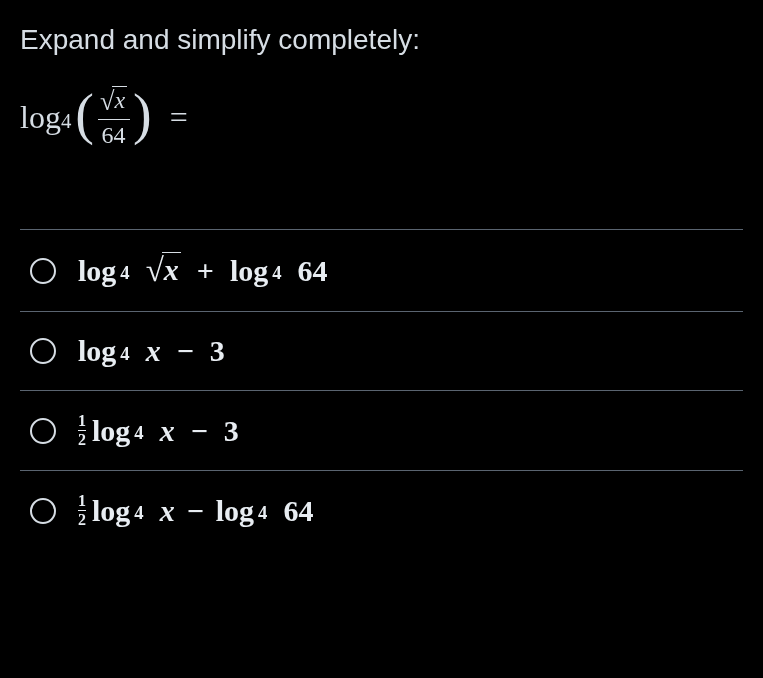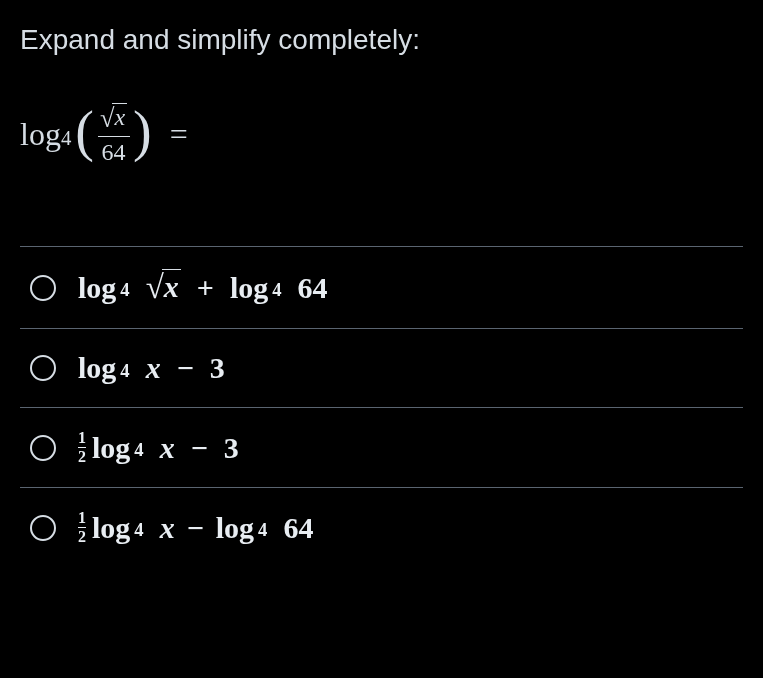--- a/index.html
+++ b/index.html
@@ -13,21 +13,21 @@
     background: #000;
     color: #d6dde4;
     font-family: Georgia, 'Times New Roman', serif;
     padding: 24px 20px;
   }
   .prompt {
     font-family: -apple-system, 'Segoe UI', Helvetica, Arial, sans-serif;
     font-size: 28px;
     font-weight: 300;
     color: #d6dde4;
-    margin-bottom: 47px;
+    margin-bottom: 30px;
   }
   .expression {
     display: flex;
     align-items: center;
     font-size: 32px;
     margin-bottom: 80px;
     margin-left: 0;
   }
   .log-text { font-family: Georgia, serif; }
   .sub {

